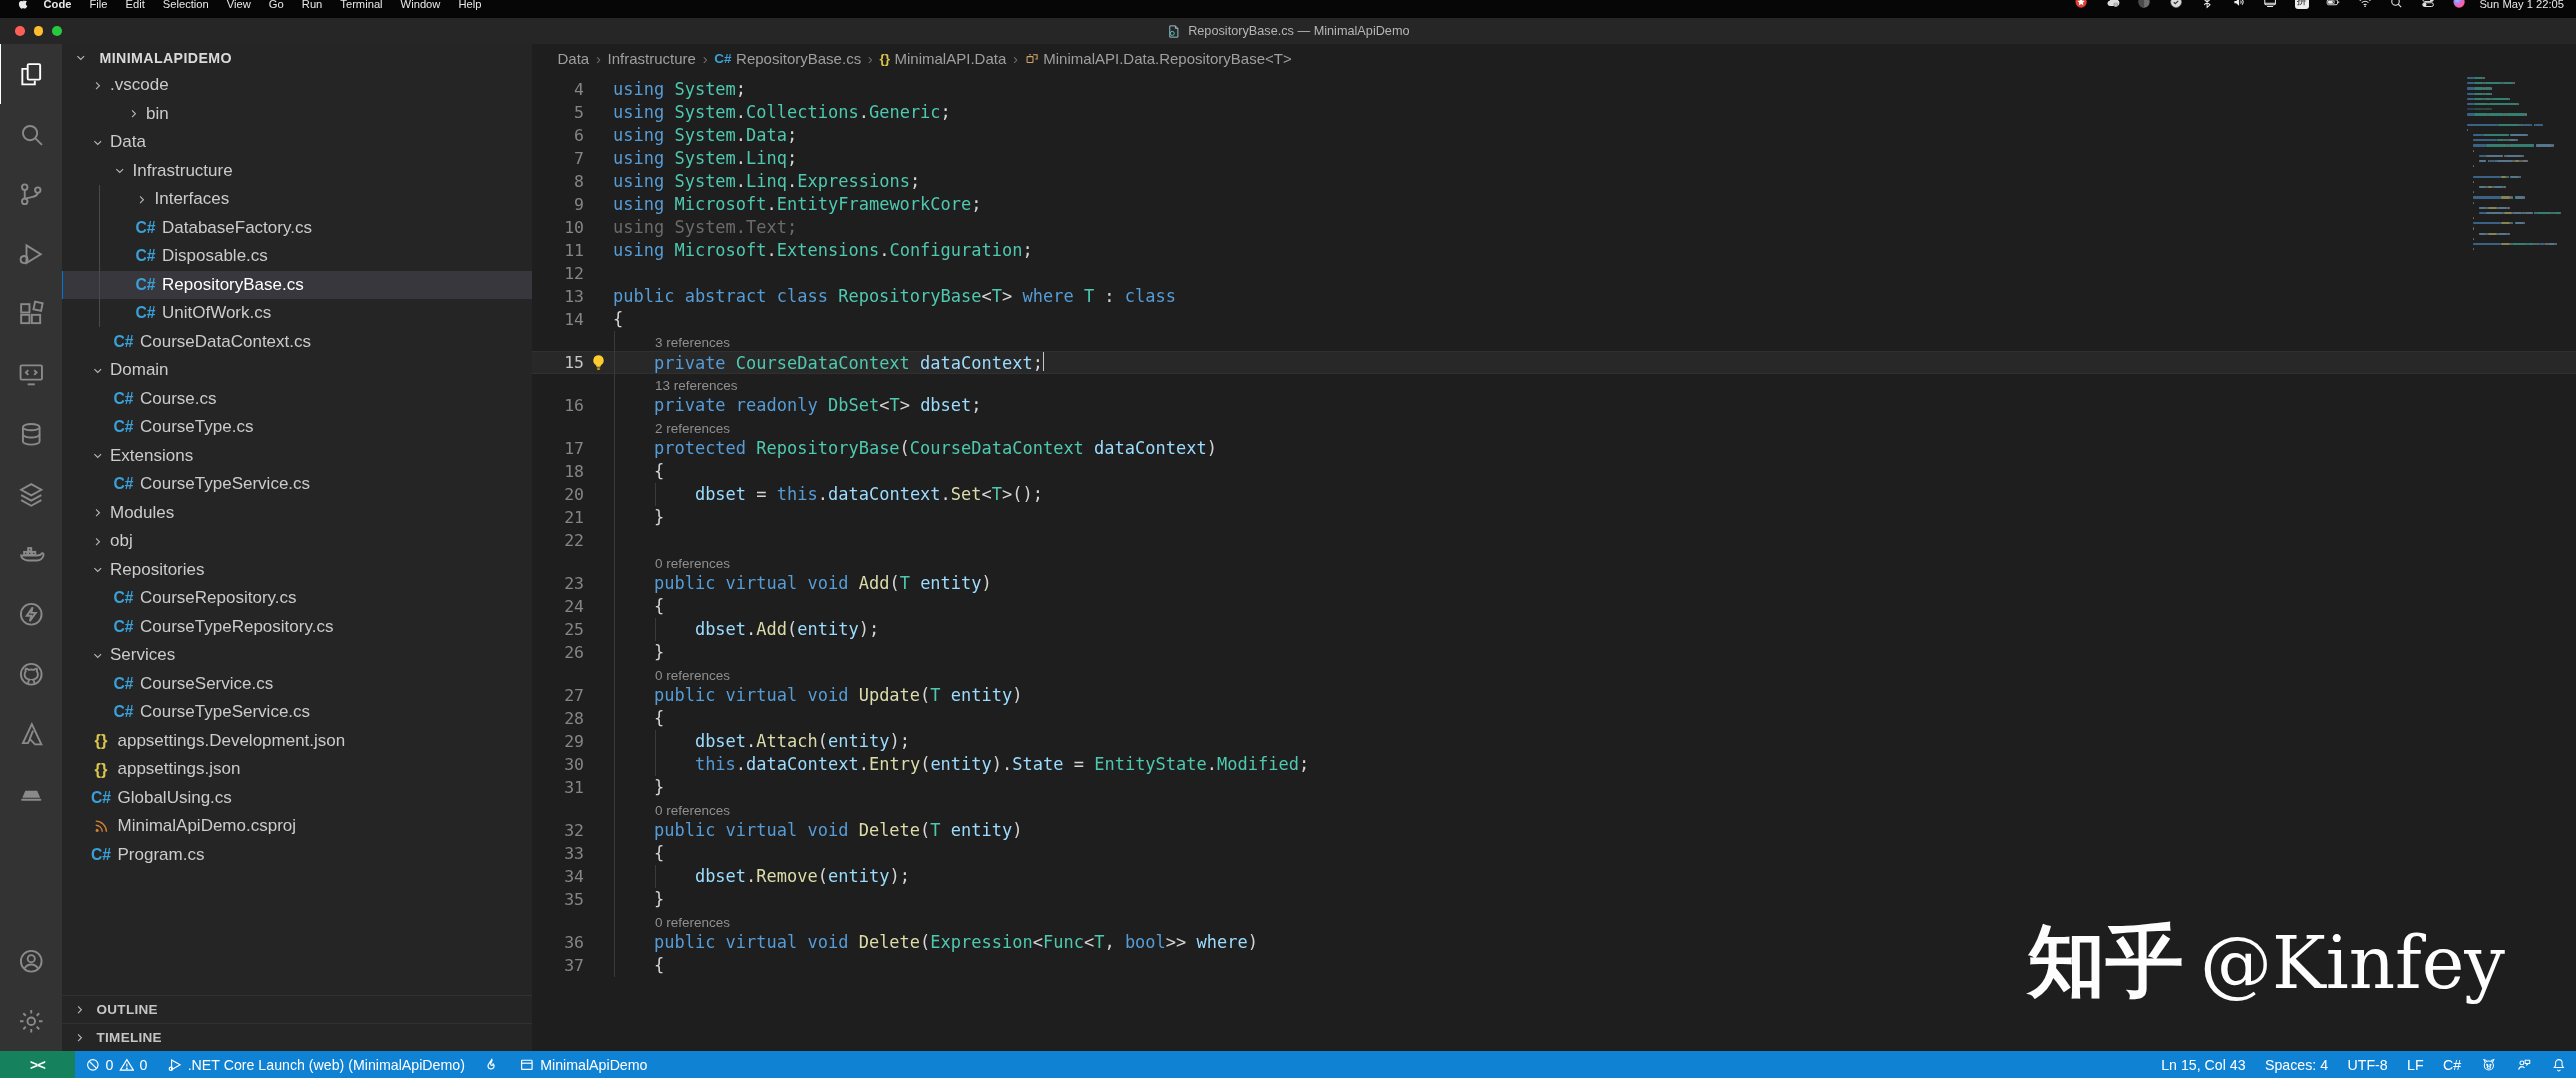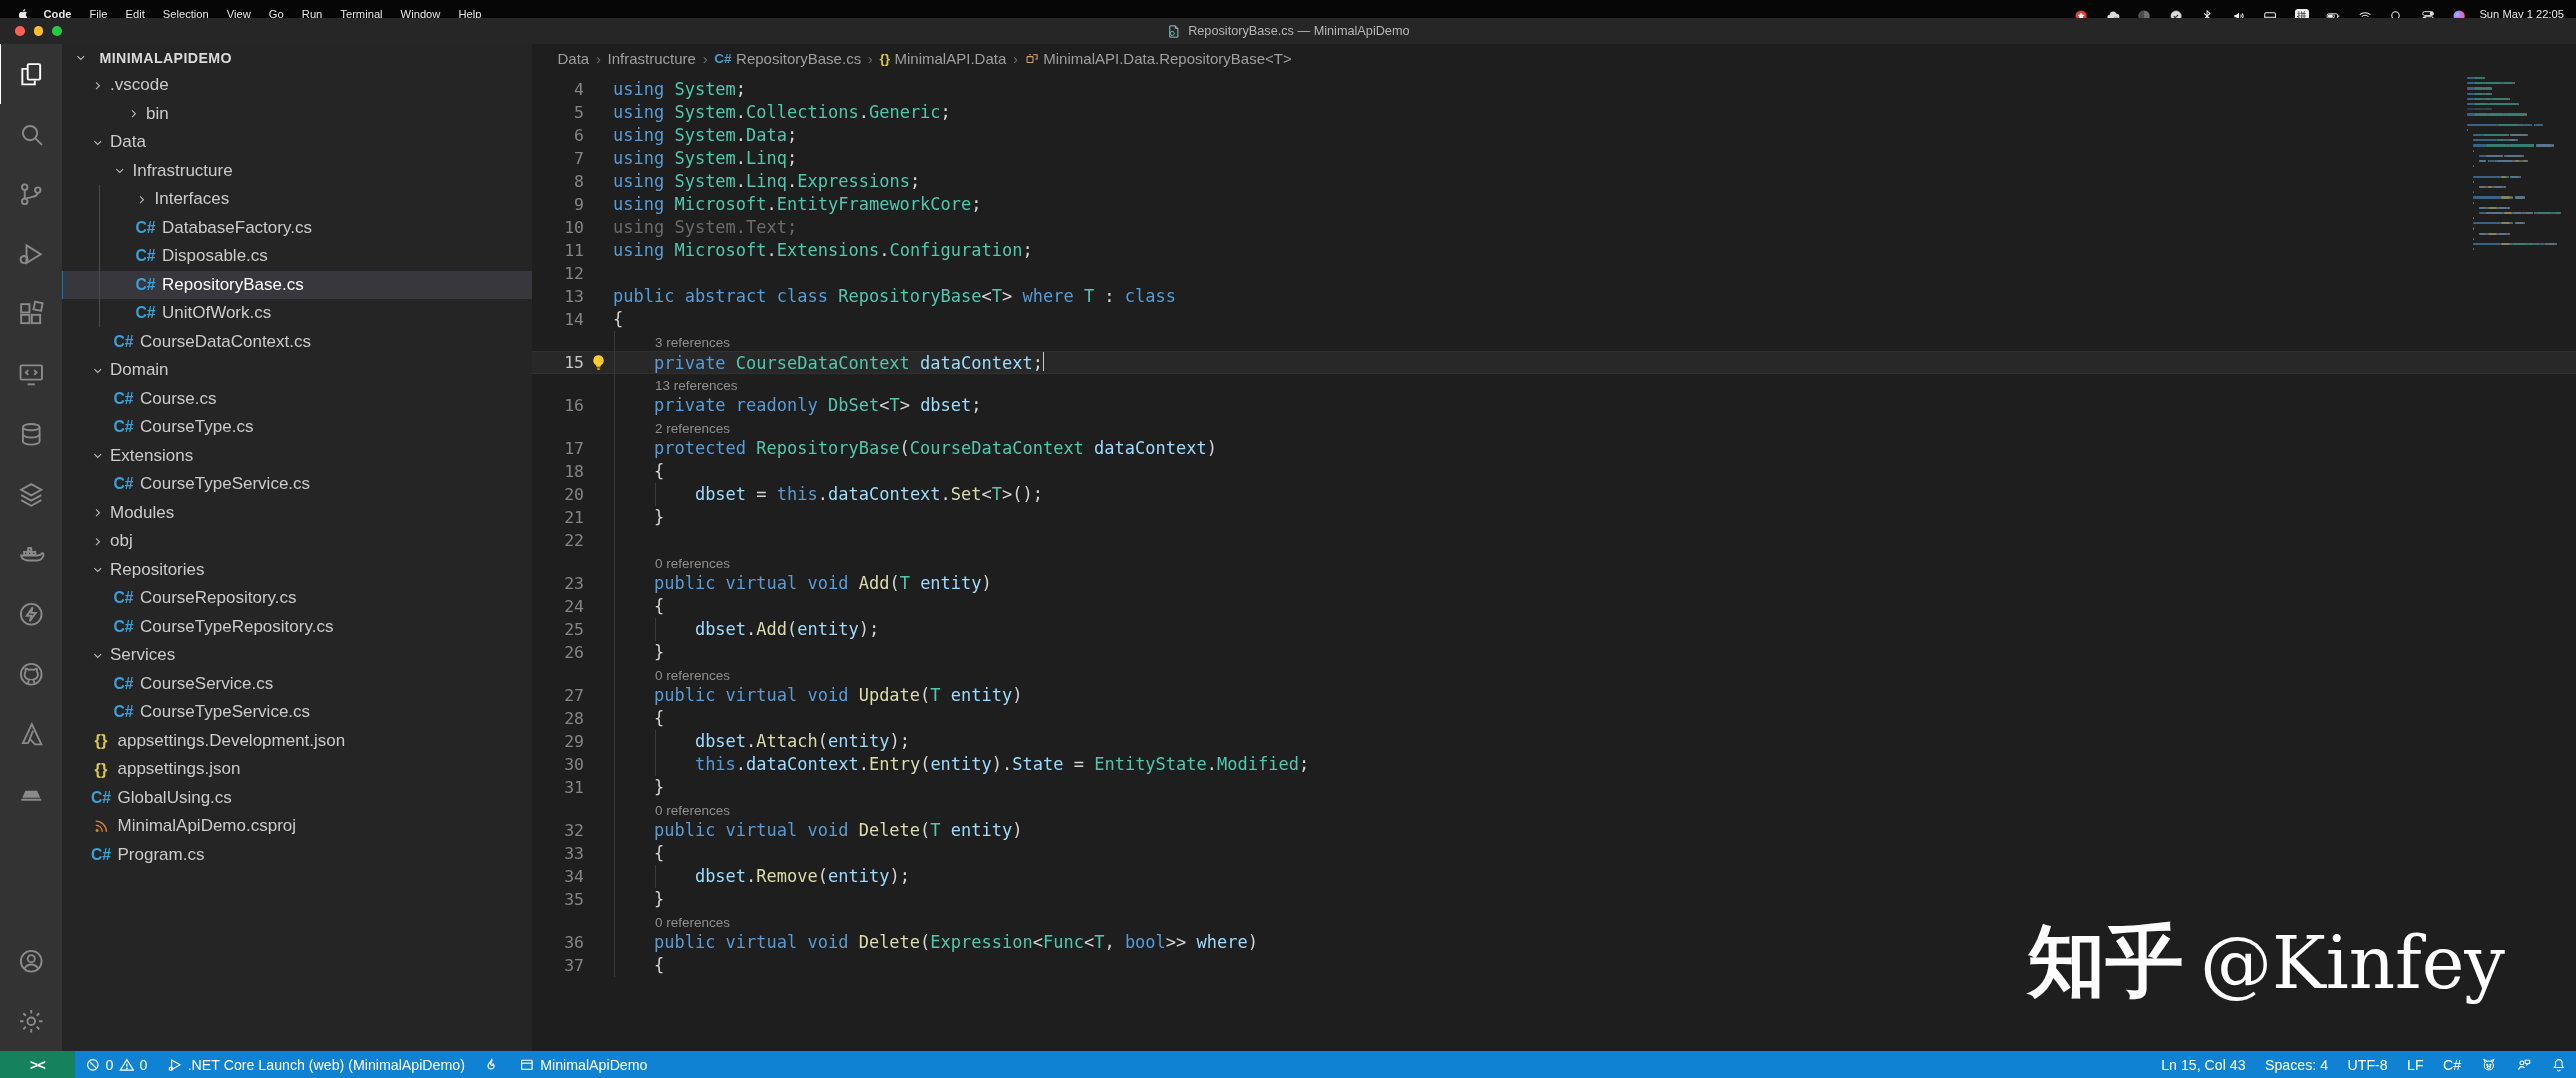--- a/index.html
+++ b/index.html
@@ -1,19 +1,19 @@
 <!DOCTYPE html>
 <html style="font-size:12px"><head>
 <meta charset="utf-8">
 <style>
   * { margin:0; padding:0; box-sizing:border-box; }
   html,body { width:2576px; height:1078px; overflow:hidden; background:#1e1e1e;
               font-family:"Liberation Sans", sans-serif; }
   
-  .menubar { height:18px; background:#060606; color:#e8e8e8; display:flex; align-items:flex-start;
+  .menubar { height:18px; background:#060606; color:#e8e8e8; display:flex; align-items:flex-end;
              font-size:11.2px; padding:8px 12px; }
   .menubar .apple { width:22.5px; display:flex; justify-content:center; }
   .menu-item { padding:0 9px; }
   .menu-item.app { font-weight:700; }
   .menubar .spacer { flex:1; }
   .mb-right { display:flex; align-items:center; gap:6px; }
   .mb-ic { width:25.5px; height:16.5px; display:flex; align-items:center; justify-content:center; }
   .mb-ic svg { width:14.2px; height:14.2px; }
   .pinbox { width:14.2px; height:14.2px; background:#ededed; color:#111; border-radius:3px;
             font-size:9.7px; display:flex; align-items:center; justify-content:center; }
@@ -499,20 +499,38 @@
             </svg>
           </span>
           <span>MinimalApiDemo.csproj</span>
         </div>
         <div class="trow" style="padding-left: 28.5px;">
           <span class="fic cs">C#</span>
           <span>Program.cs</span>
         </div>
         <div class="tree-guide" style="top: 114px; height: 142px;"></div>
       </div>
+    <div class="side-sections">
+      <div class="sect">
+        <span class="tw">
+          <svg viewBox="0 0 24 24" fill="none" stroke="currentColor" stroke-width="2">
+              <path d="M9 6l6 6-6 6"></path>
+            </svg>
+        </span>
+        <span>OUTLINE</span>
+      </div>
+      <div class="sect">
+        <span class="tw">
+          <svg viewBox="0 0 24 24" fill="none" stroke="currentColor" stroke-width="2">
+              <path d="M9 6l6 6-6 6"></path>
+            </svg>
+        </span>
+        <span>TIMELINE</span>
+      </div>
+    </div>
   </div>
 
   <div class="editor">
     <div class="breadcrumbs" id="breadcrumbs">
         <span class="bc-item">
           <span>Data</span>
         </span>
         <span class="bc-sep">›</span>
         <span class="bc-item">
           <span>Infrastructure</span>

